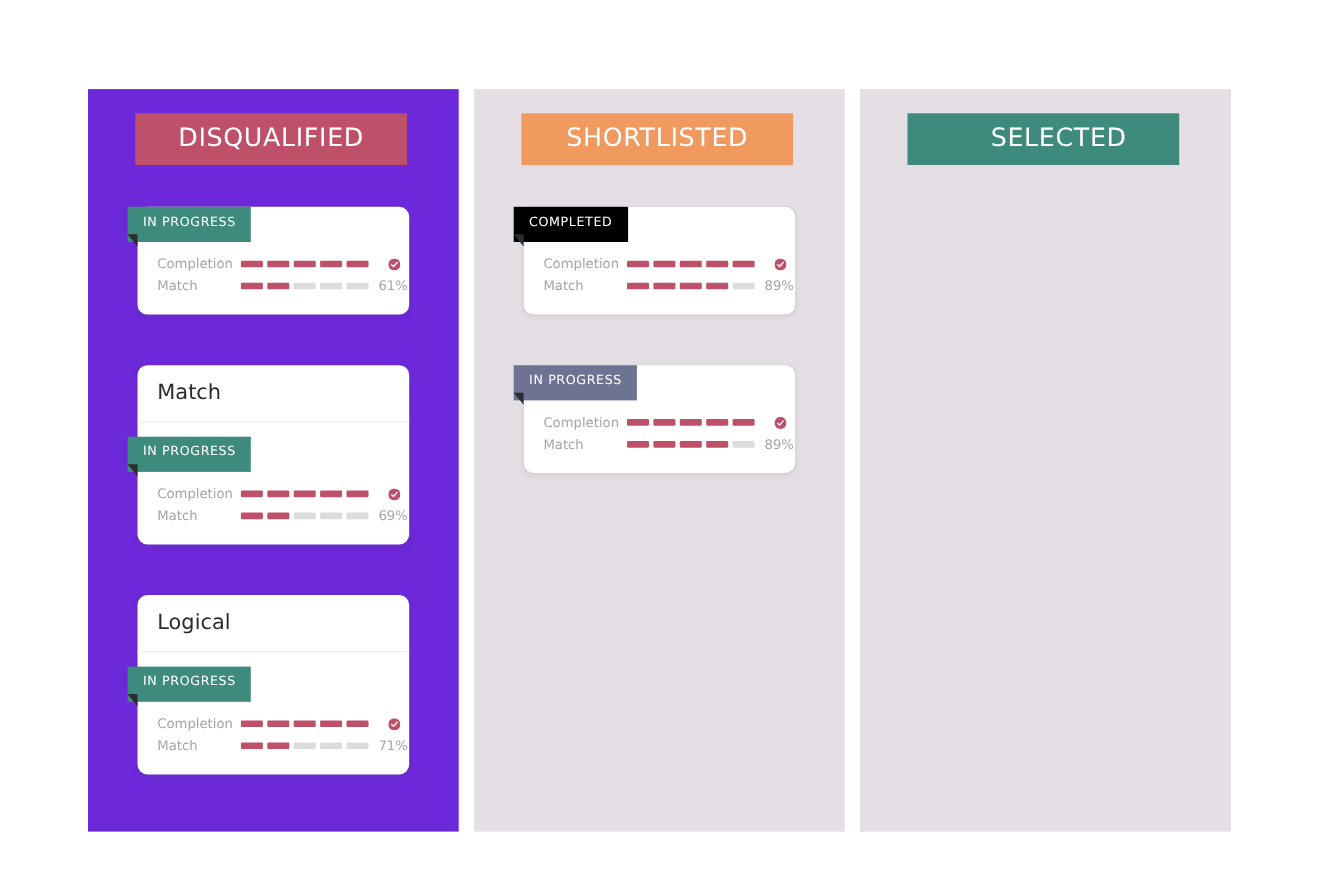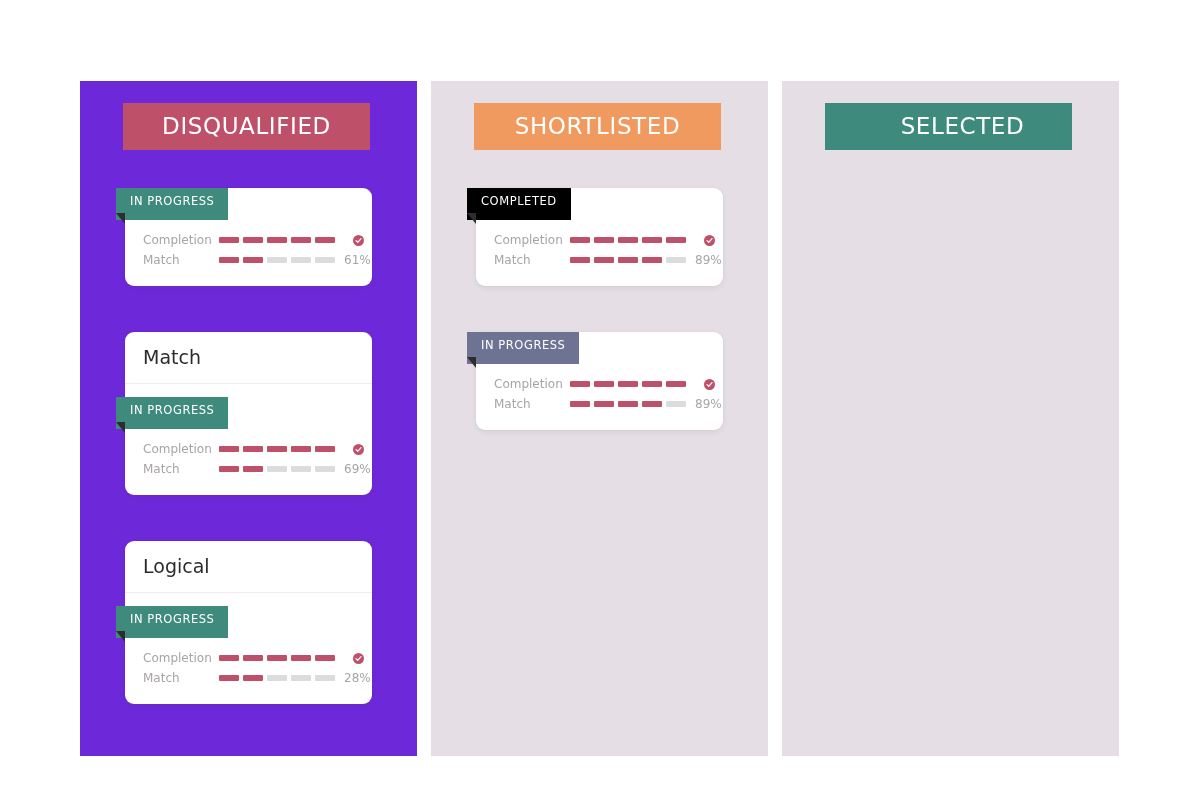--- a/index.html
+++ b/index.html
@@ -277,21 +277,21 @@
             </div>
             <div class="metric-row">
               <span class="metric-label">Match</span>
               <span class="segments">
                 <span class="seg on" style="background: rgb(191, 80, 105);"></span>
                 <span class="seg on" style="background: rgb(191, 80, 105);"></span>
                 <span class="seg" style="background: rgb(221, 220, 220);"></span>
                 <span class="seg" style="background: rgb(221, 220, 220);"></span>
                 <span class="seg" style="background: rgb(221, 220, 220);"></span>
               </span>
-              <span class="metric-suffix">28%</span>
+              <span class="metric-suffix">71%</span>
             </div>
           </div>
         </div>
       </div>
     </div>
     <div class="column" style="background: rgb(229, 223, 229);">
       <div class="col-header" style="background: rgb(240, 154, 95);">
         <span class="col-header-label">SHORTLISTED</span>
       </div>
       <div class="cards">

